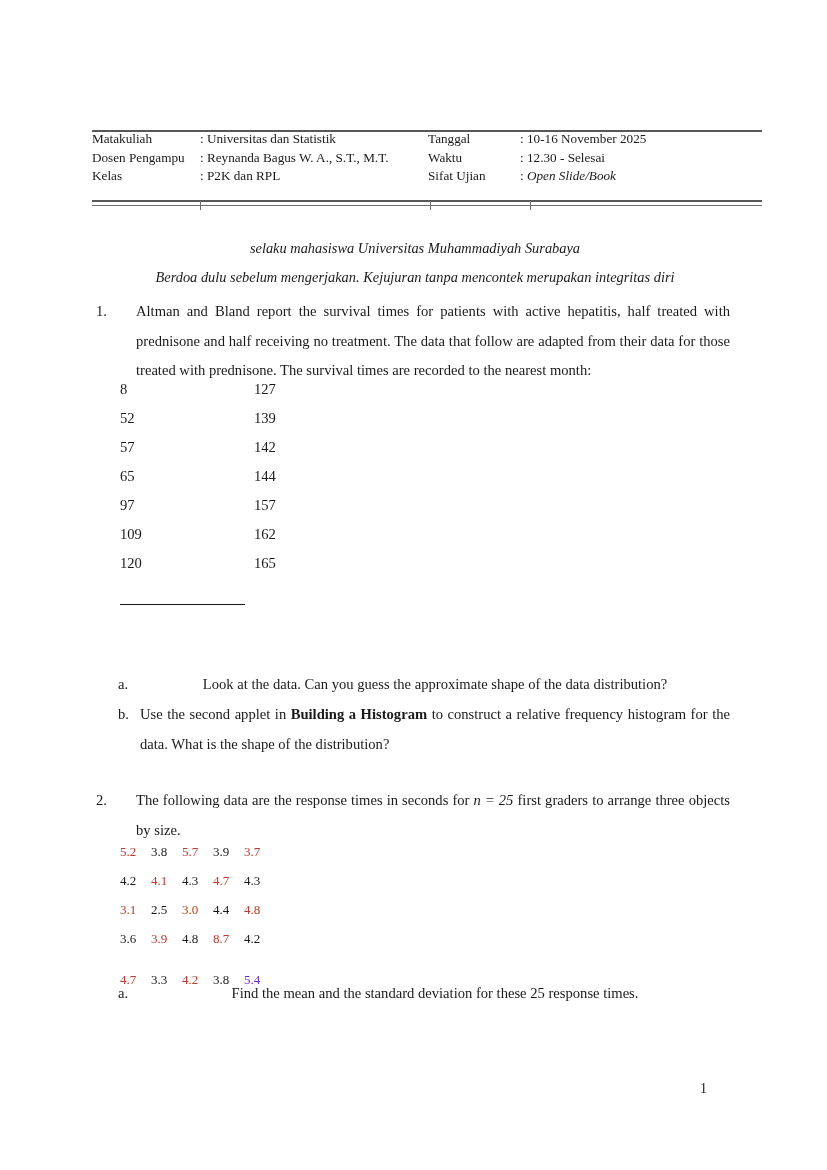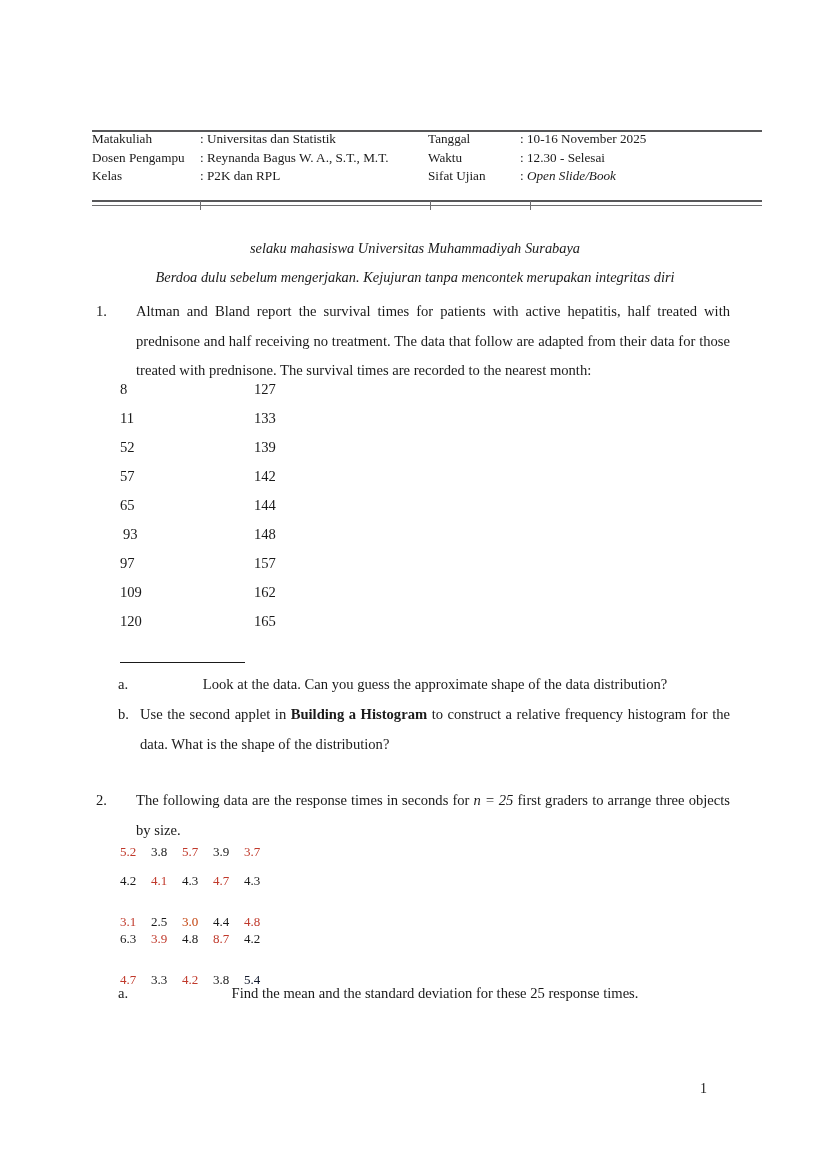--- a/index.html
+++ b/index.html
@@ -249,38 +249,30 @@
     <span class="q-num">1.</span>
     <div class="q-body">Altman and Bland report the survival times for patients with active hepatitis, half treated with prednisone and half receiving no treatment. The data that follow are adapted from their data for those treated with prednisone. The survival times are recorded to the nearest month:</div>
   </div>
 
   <div class="data-list">
     <div class="data-row">
       <span class="dcol-a">8</span>
       <span class="dcol-b">127</span>
     </div>
     <div class="data-row">
-      <span class="dcol-a">11</span>
-      <span class="dcol-b">133</span>
-    </div>
-    <div class="data-row">
       <span class="dcol-a">52</span>
       <span class="dcol-b">139</span>
     </div>
     <div class="data-row">
       <span class="dcol-a">57</span>
       <span class="dcol-b">142</span>
     </div>
     <div class="data-row">
       <span class="dcol-a">65</span>
       <span class="dcol-b">144</span>
-    </div>
-    <div class="data-row">
-      <span class="dcol-a" style="left:3px;">93</span>
-      <span class="dcol-b">148</span>
     </div>
     <div class="data-row">
       <span class="dcol-a">97</span>
       <span class="dcol-b">157</span>
     </div>
     <div class="data-row">
       <span class="dcol-a">109</span>
       <span class="dcol-b">162</span>
     </div>
     <div class="data-row last">
@@ -305,27 +297,27 @@
   </div>
 
   <div class="num-grid">
     <div class="grow">
       <span class="cell" style="color: rgb(192, 57, 43);">5.2</span><span class="cell" style="color: rgb(26, 26, 26);">3.8</span><span class="cell" style="color: rgb(192, 57, 43);">5.7</span><span class="cell" style="color: rgb(26, 26, 26);">3.9</span><span class="cell" style="color: rgb(192, 57, 43);">3.7</span>
     </div>
     <div class="grow">
       <span class="cell" style="color: rgb(26, 26, 26);">4.2</span><span class="cell" style="color: rgb(192, 57, 43);">4.1</span><span class="cell" style="color: rgb(26, 26, 26);">4.3</span><span class="cell" style="color: rgb(192, 57, 43);">4.7</span><span class="cell" style="color: rgb(26, 26, 26);">4.3</span>
     </div>
     <div class="grow">
-      <span class="cell" style="color: rgb(192, 57, 43);">3.1</span><span class="cell" style="color: rgb(26, 26, 26);">2.5</span><span class="cell" style="color: #c2410c;">3.0</span><span class="cell" style="color: rgb(26, 26, 26); margin-top: 12px;">4.4</span><span class="cell" style="color: rgb(192, 57, 43);">4.8</span>
-    </div>
-    <div class="grow">
-      <span class="cell" style="color: rgb(26, 26, 26);">6.3</span><span class="cell" style="color: rgb(192, 57, 43);">3.9</span><span class="cell" style="color: rgb(26, 26, 26);">4.8</span><span class="cell" style="color: rgb(192, 57, 43);">8.7</span><span class="cell" style="color: rgb(26, 26, 26);">4.2</span>
-    </div>
-    <div class="grow">
-      <span class="cell" style="color: rgb(192, 57, 43);">4.7</span><span class="cell" style="color: rgb(26, 26, 26); margin-top: 12px;">3.3</span><span class="cell" style="color: rgb(192, 57, 43);">4.2</span><span class="cell" style="color: rgb(26, 26, 26);">3.8</span><span class="cell" style="color: #0f172a;">5.4</span>
+      <span class="cell" style="color: rgb(192, 57, 43);">3.1</span><span class="cell" style="color: rgb(26, 26, 26);">2.5</span><span class="cell" style="color: #c2410c;">3.0</span><span class="cell" style="color: rgb(26, 26, 26);">4.4</span><span class="cell" style="color: rgb(192, 57, 43);">4.8</span>
+    </div>
+    <div class="grow">
+      <span class="cell" style="color: rgb(26, 26, 26);">3.6</span><span class="cell" style="color: rgb(192, 57, 43);">3.9</span><span class="cell" style="color: rgb(26, 26, 26);">4.8</span><span class="cell" style="color: rgb(192, 57, 43);">8.7</span><span class="cell" style="color: rgb(26, 26, 26);">4.2</span>
+    </div>
+    <div class="grow">
+      <span class="cell" style="color: rgb(192, 57, 43);">4.7</span><span class="cell" style="color: rgb(26, 26, 26); margin-top: 12px;">3.3</span><span class="cell" style="color: rgb(192, 57, 43);">4.2</span><span class="cell" style="color: rgb(26, 26, 26);">3.8</span><span class="cell" style="color: #6d28d9;">5.4</span>
     </div>
   </div>
 
   <div class="sub-block" id="q2a">
     <span class="sub-letter">a.</span>
     <div class="sub-body nojustify">Find the mean and the standard deviation for these 25 response times.</div>
   </div>
 
   <div class="page-no">1</div>
 

